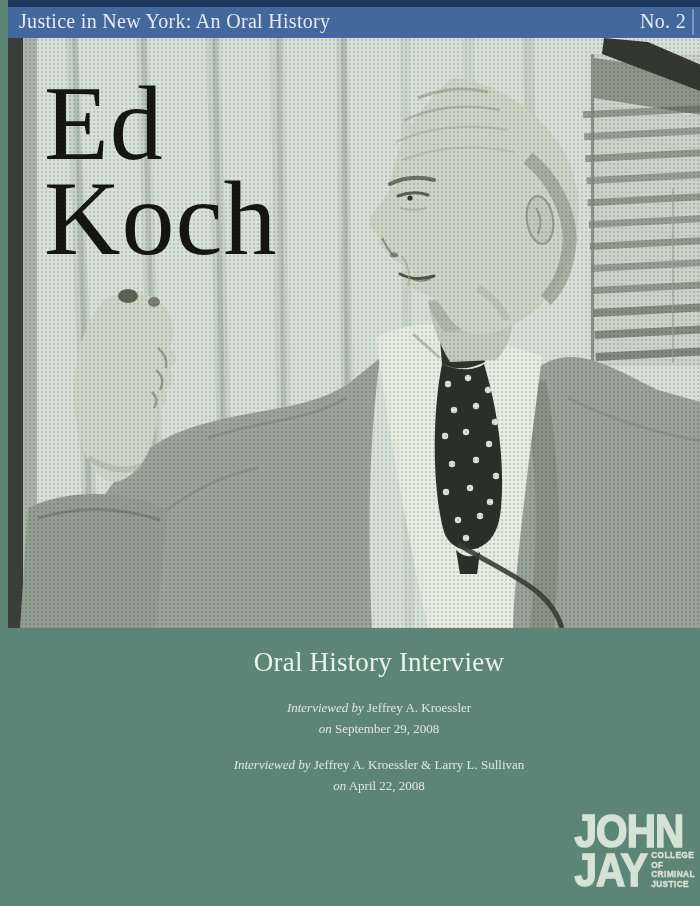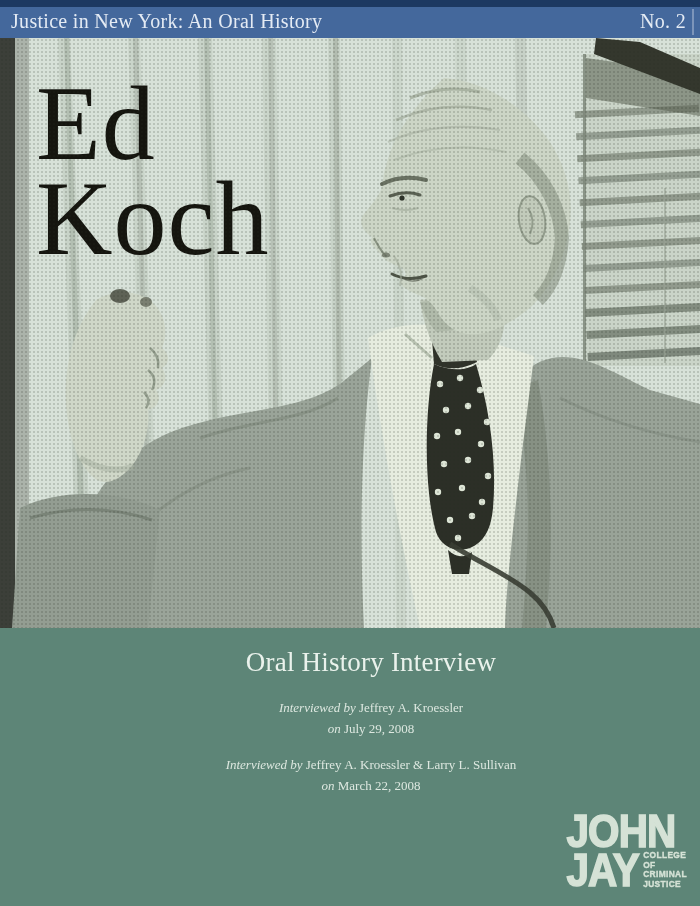--- a/index.html
+++ b/index.html
@@ -1,19 +1,19 @@
 <!DOCTYPE html>
 <html><head>
 <meta charset="utf-8">
 <style>
   * { margin:0; padding:0; box-sizing:border-box; }
   html,body { background:#222; }
   .page {
     position:relative; width:700px; height:906px; margin:0 auto;
-    font-family:"Liberation Serif", serif; overflow:hidden; background:#5d8577;
+    font-family:"Liberation Serif", serif; overflow:hidden; background:#5d8577;padding-left:8px;
   }
   
   .header {
     position:relative; height:38px; background:#44689c;
     border-top:7px solid #1d3961;
     display:flex; align-items:center; justify-content:space-between;
     padding:0 14px 2px 11px;
   }
   .header-title, .header-issue {
     color:#e4ebf4; font-size:20px; letter-spacing:0.3px;
@@ -215,26 +215,26 @@
     </div>
   </div>
 
   <div class="footer">
     <div class="footer-heading">
       <div>Oral History Interview</div>
     </div>
 
     <div class="interview first">
       <div><span class="it">Interviewed by</span><span> Jeffrey A. Kroessler</span></div>
-      <div><span class="it">on</span><span> July 29, 2008</span></div>
+      <div><span class="it">on</span><span> September 29, 2008</span></div>
     </div>
 
     <div class="interview second">
       <div><span class="it">Interviewed by</span><span> Jeffrey A. Kroessler &amp; Larry L. Sullivan</span></div>
-      <div><span class="it">on</span><span> March 22, 2008</span></div>
+      <div><span class="it">on</span><span> April 22, 2008</span></div>
     </div>
 
     <div class="logo">
       <div class="logo-john">JOHN</div>
       <div class="logo-row">
         <div class="logo-jay">JAY</div>
         <div class="logo-college">
           <div>COLLEGE</div>
           <div>OF</div>
           <div>CRIMINAL</div>

